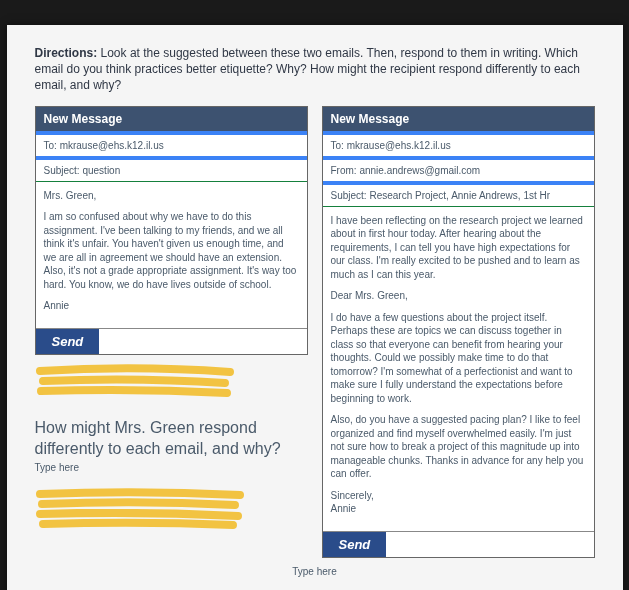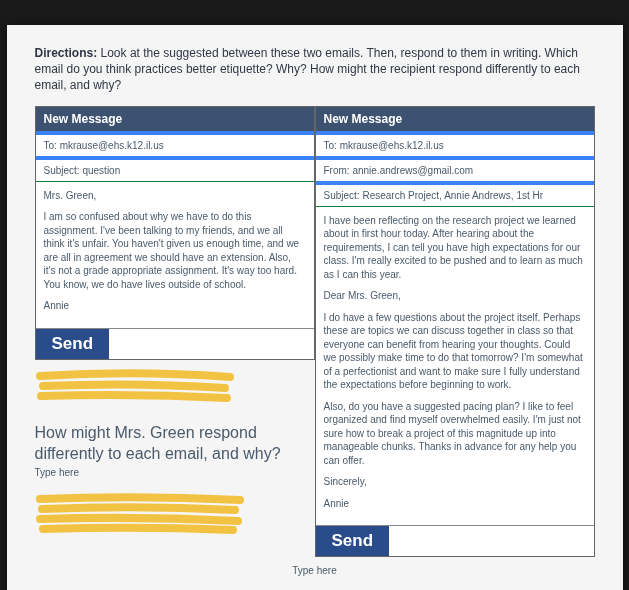--- a/index.html
+++ b/index.html
@@ -1,28 +1,28 @@
 <!DOCTYPE html>
 <html><head>
 <meta charset="utf-8">
 <style>
   html,body{margin:0;padding:0;background:#1a1a1a;font-family:Arial,Helvetica,sans-serif;font-size:11px;color:#333;}
   .page{width:560px;margin:25px auto 0;background:#f5f5f5;padding:20px 28px 30px;box-shadow:0 0 8px rgba(0,0,0,.5);}
   .directions{font-size:12px;color:#303846;line-height:1.35;margin-bottom:12px;}
   .directions b{font-weight:700;}
-  .cols{display:flex;align-items:flex-start;}
+  .cols{display:flex;gap:14px;align-items:flex-start;}
   .col{flex:1;}
   .message{border:1px solid #666;background:#fff;}
   .hdr{background:#3d5270;color:#fff;font-weight:700;font-size:12px;padding:5px 8px;}
   .field{border-top:4px solid #3b82f6;padding:5px 8px;font-size:10px;color:#4a5a6a;}
   .field .lbl{font-weight:400;}
   .body{border-top:1px solid #15803d;padding:7px 8px;font-size:10px;color:#4a5a6a;line-height:1.35;}
   .body p{margin:0 0 8px;}
   .sendrow{border-top:1px solid #888;display:flex;}
-  .send{background:#2a4c8a;color:#fff;font-weight:700;padding:5px 16px;font-size:17px;}
+  .send{background:#2a4c8a;color:#fff;font-weight:700;padding:5px 16px;font-size:13px;font-style:italic;}
   .scribble{height:40px;margin:8px 0 14px;position:relative;}
   .scribble svg{position:absolute;left:0;top:0;}
   .prompt{font-size:16px;color:#4a5a6a;line-height:1.35;margin:6px 0 2px;}
   .typehere{font-size:10px;color:#4a5a6a;}
   .typehere.center{text-align:center;margin-top:8px;}
 </style>
 </head>
 <body>
 
 <div class="page">
@@ -92,21 +92,21 @@
         </div>
         <div class="field">
           <span class="lbl">Subject:</span>
           <span>Research Project, Annie Andrews, 1st Hr</span>
         </div>
         <div class="body">
           <p>I have been reflecting on the research project we learned about in first hour today. After hearing about the requirements, I can tell you have high expectations for our class. I'm really excited to be pushed and to learn as much as I can this year.</p>
           <p>Dear Mrs. Green,</p>
           <p>I do have a few questions about the project itself. Perhaps these are topics we can discuss together in class so that everyone can benefit from hearing your thoughts. Could we possibly make time to do that tomorrow? I'm somewhat of a perfectionist and want to make sure I fully understand the expectations before beginning to work.</p>
           <p>Also, do you have a suggested pacing plan? I like to feel organized and find myself overwhelmed easily. I'm just not sure how to break a project of this magnitude up into manageable chunks. Thanks in advance for any help you can offer.</p>
-          <p style="margin-bottom:8px">Sincerely,</p>
+          <p style="margin-bottom:0">Sincerely,</p>
           <p>Annie</p>
         </div>
         <div class="sendrow">
           <div class="send">Send</div>
         </div>
       </div>
     </div>
 
   </div>
 

